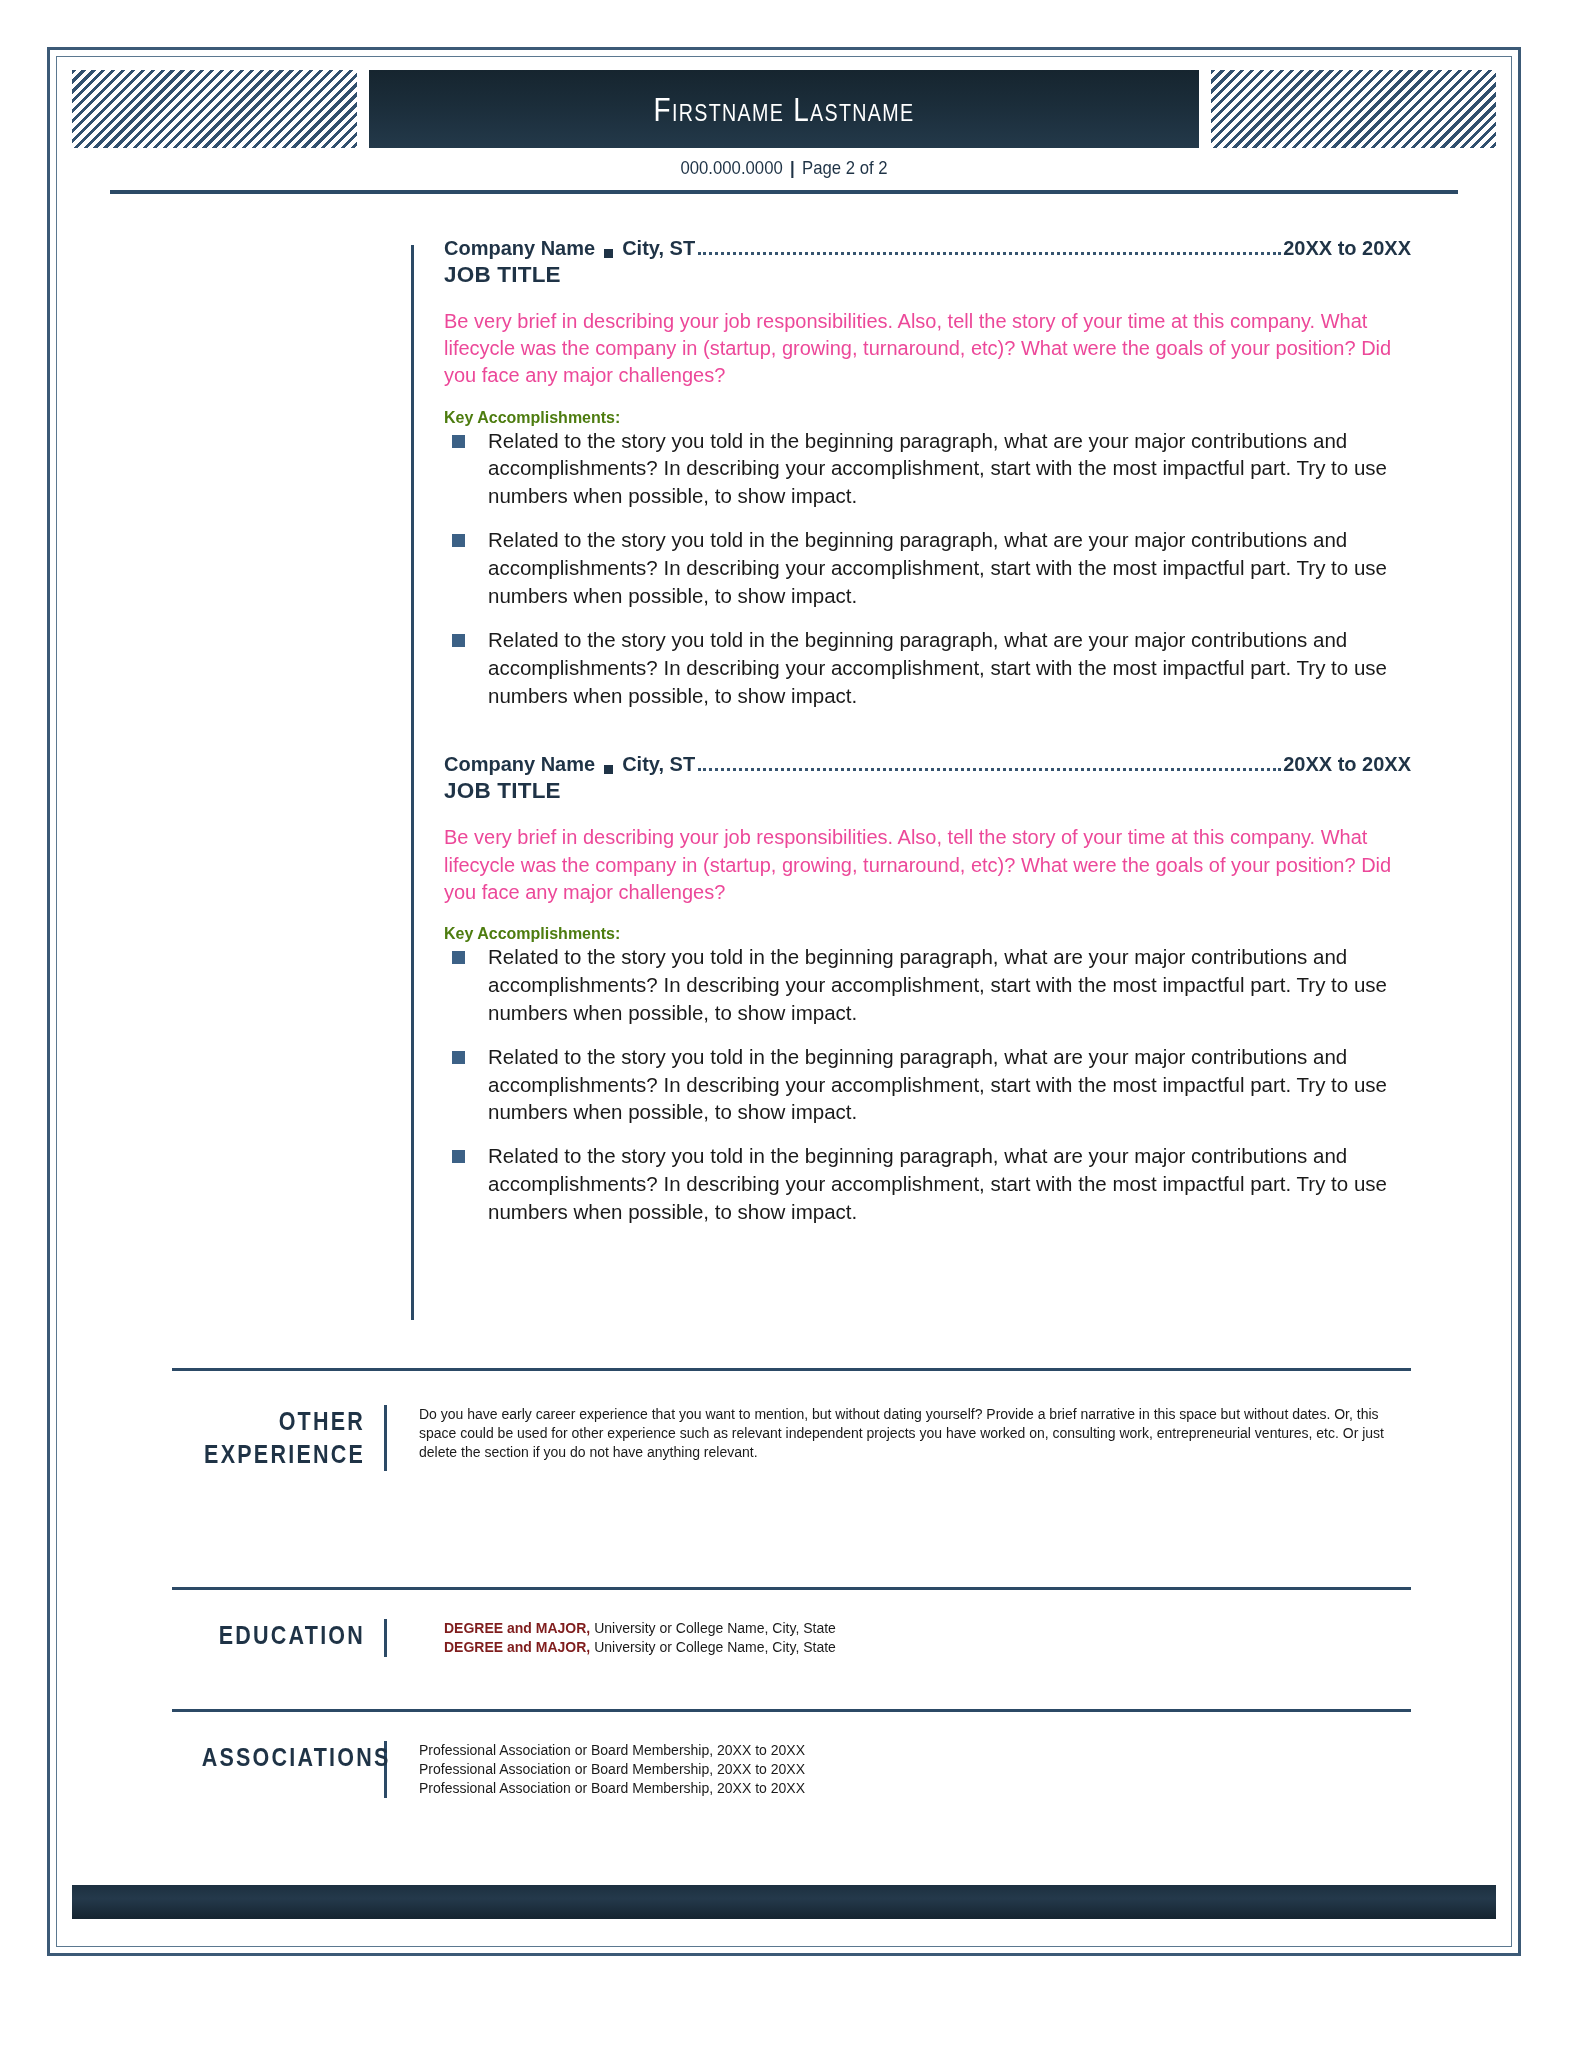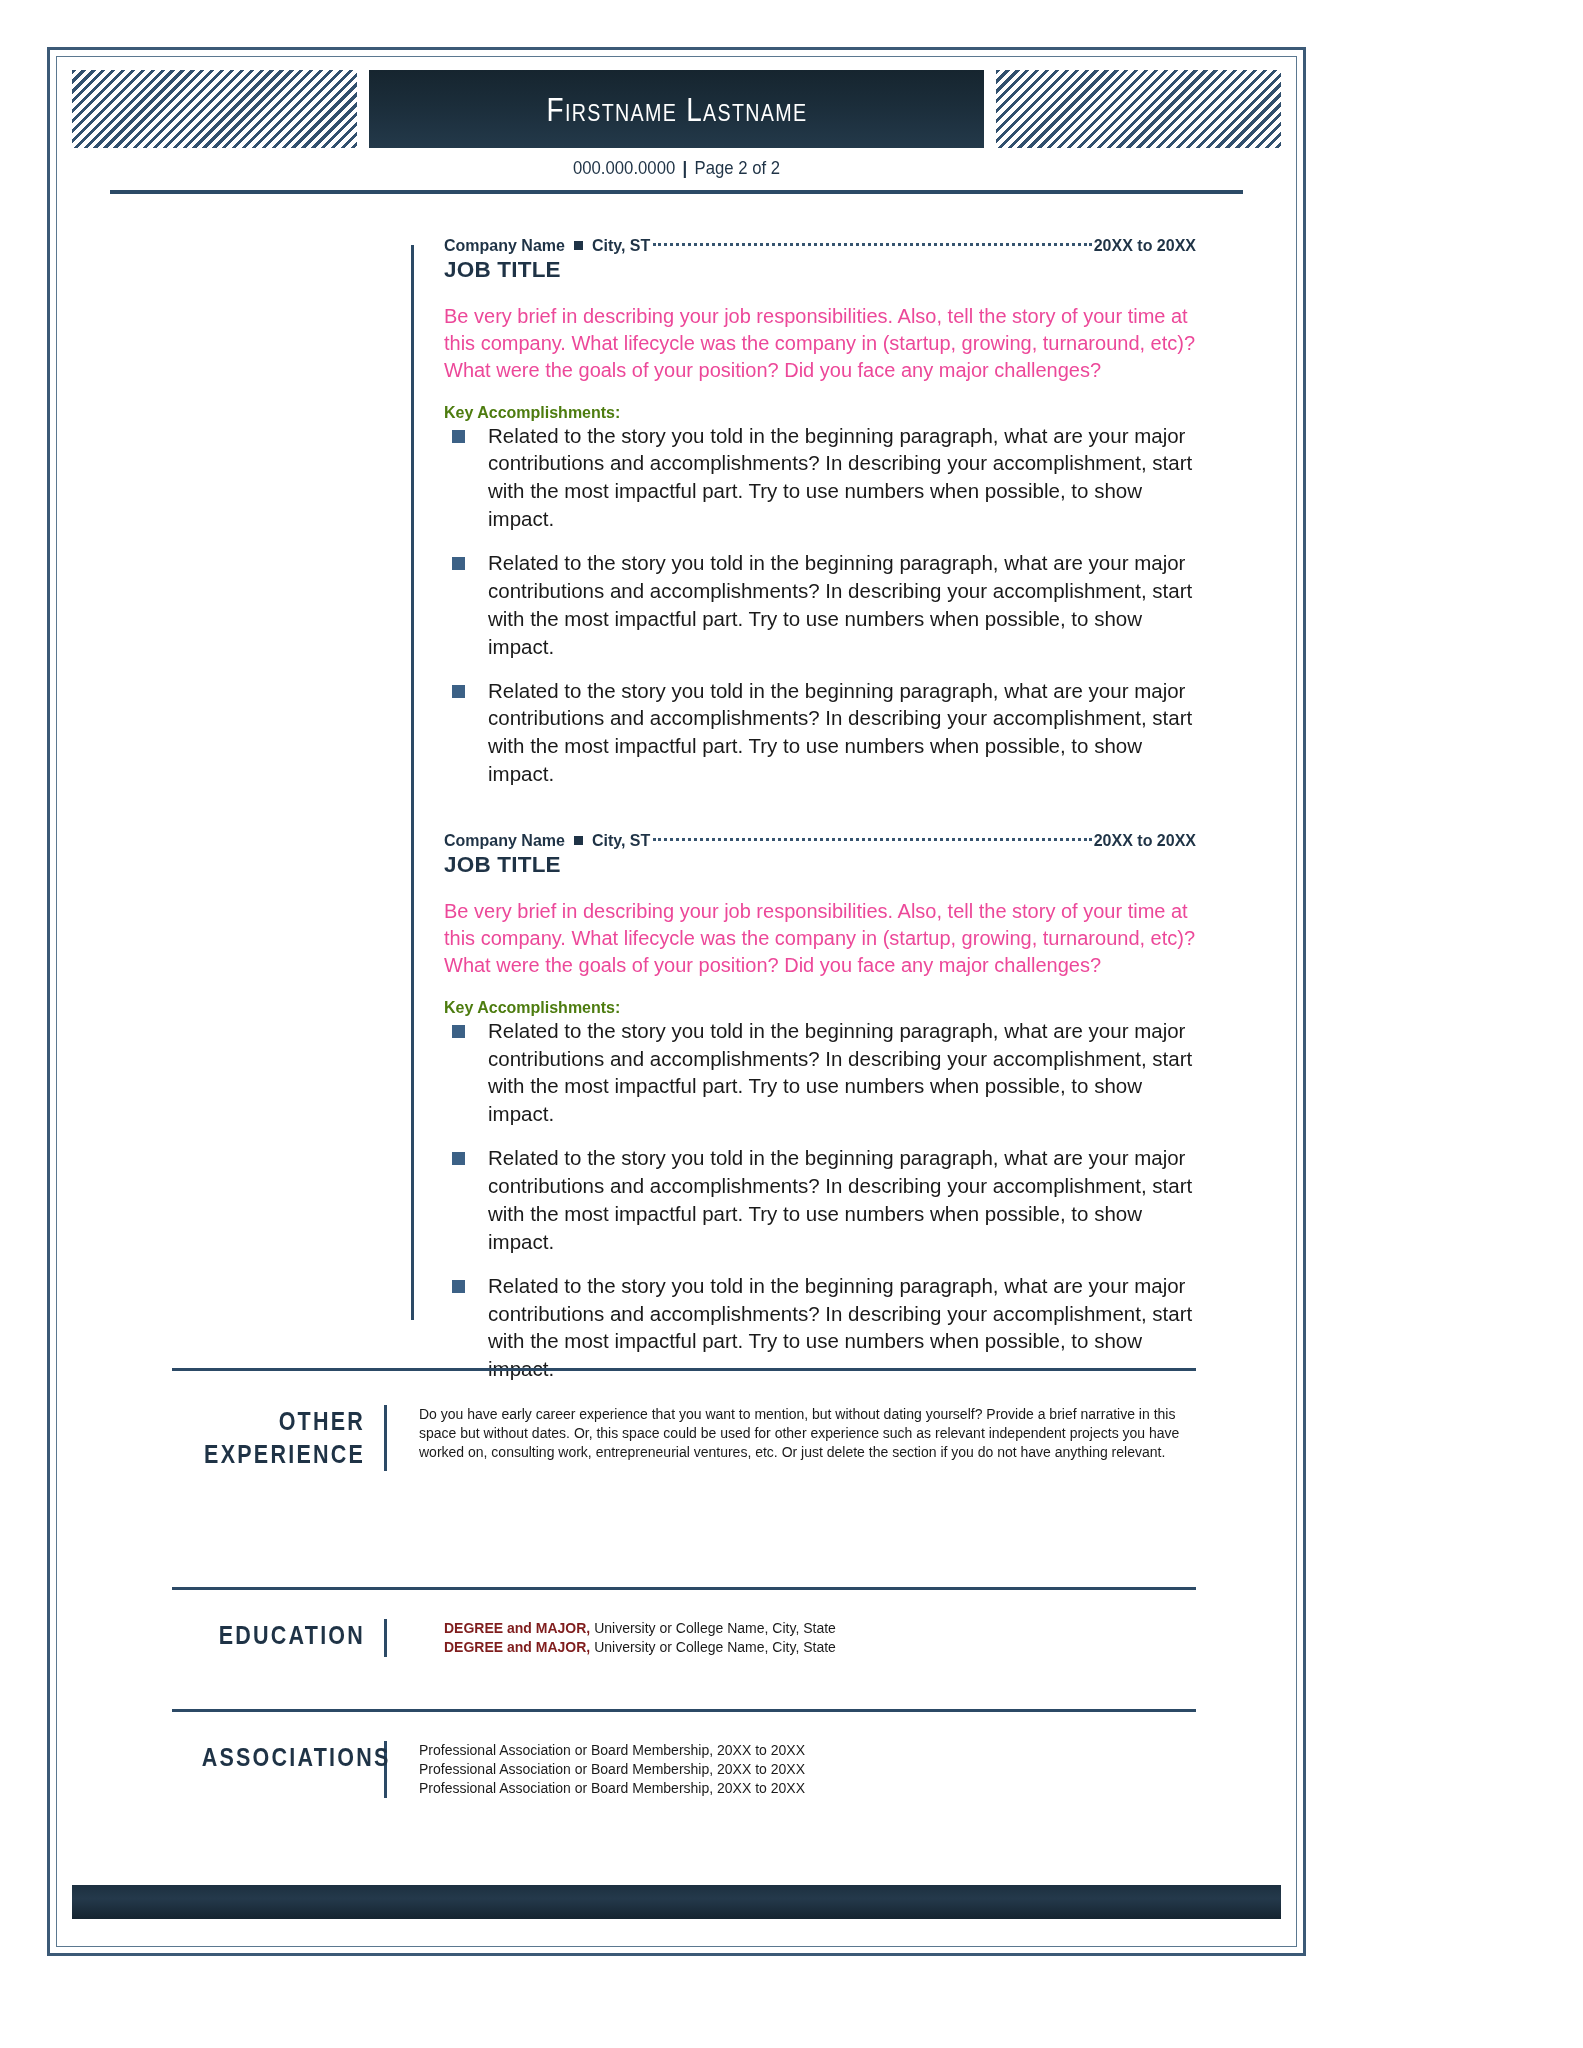--- a/index.html
+++ b/index.html
@@ -12,21 +12,21 @@
     height: 2048px;
     font-family: "Liberation Sans", sans-serif;
     -webkit-font-smoothing: antialiased;
   }
 
   
   .page {
     position: absolute;
     left: 47px;
     top: 47px;
-    width: 1259px;
+    width: 1474px;
     height: 1909px;
     background: #ffffff;
     border: 3px solid #3c5a77;
     box-sizing: border-box;
   }
   .page-inner {
     position: absolute;
     left: 6px;
     top: 6px;
     right: 6px;
@@ -118,22 +118,22 @@
 
   .job {
     position: relative;
     padding-left: 87px;
     margin-bottom: 4px;
   }
   .job.second { margin-top: 44px; }
 
   .job-head-line {
     display: flex;
-    align-items: center;
-    font-size: 16px;
+    align-items: flex-end;
+    font-size: 20px;
     font-weight: bold;
     color: #1f3346;
     font-family: "Liberation Sans Narrow", "Liberation Sans", sans-serif;
     white-space: nowrap;
   }
   .job-company { letter-spacing: 0px; }
   .job-sq {
     display: inline-block;
     width: 9px;
     height: 9px;

